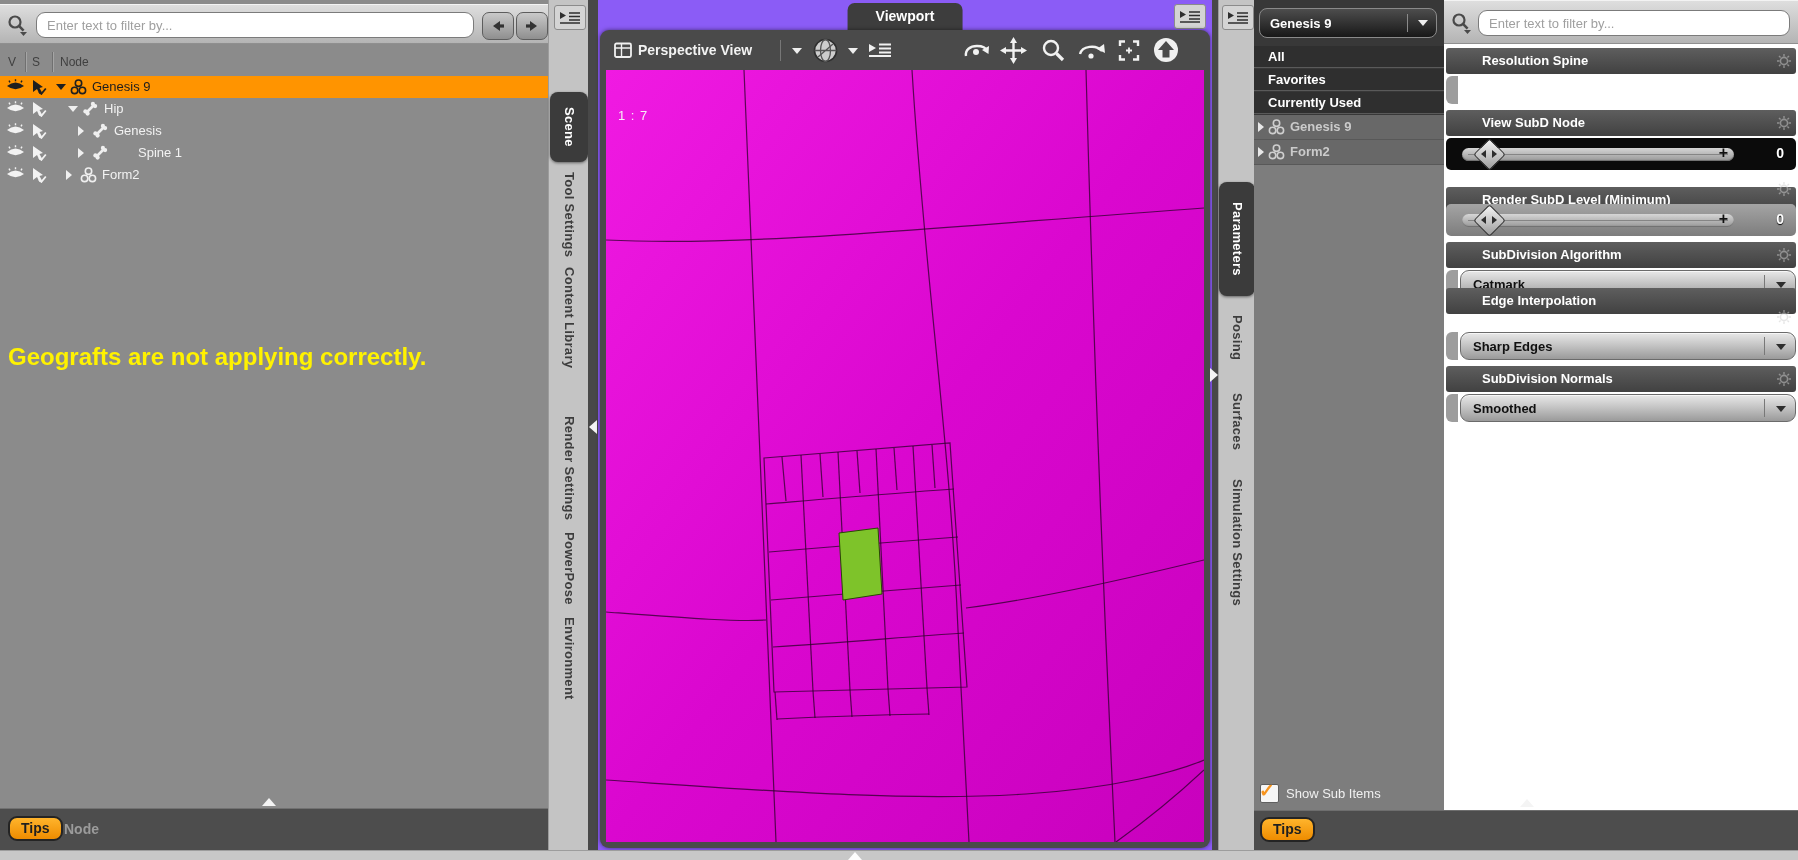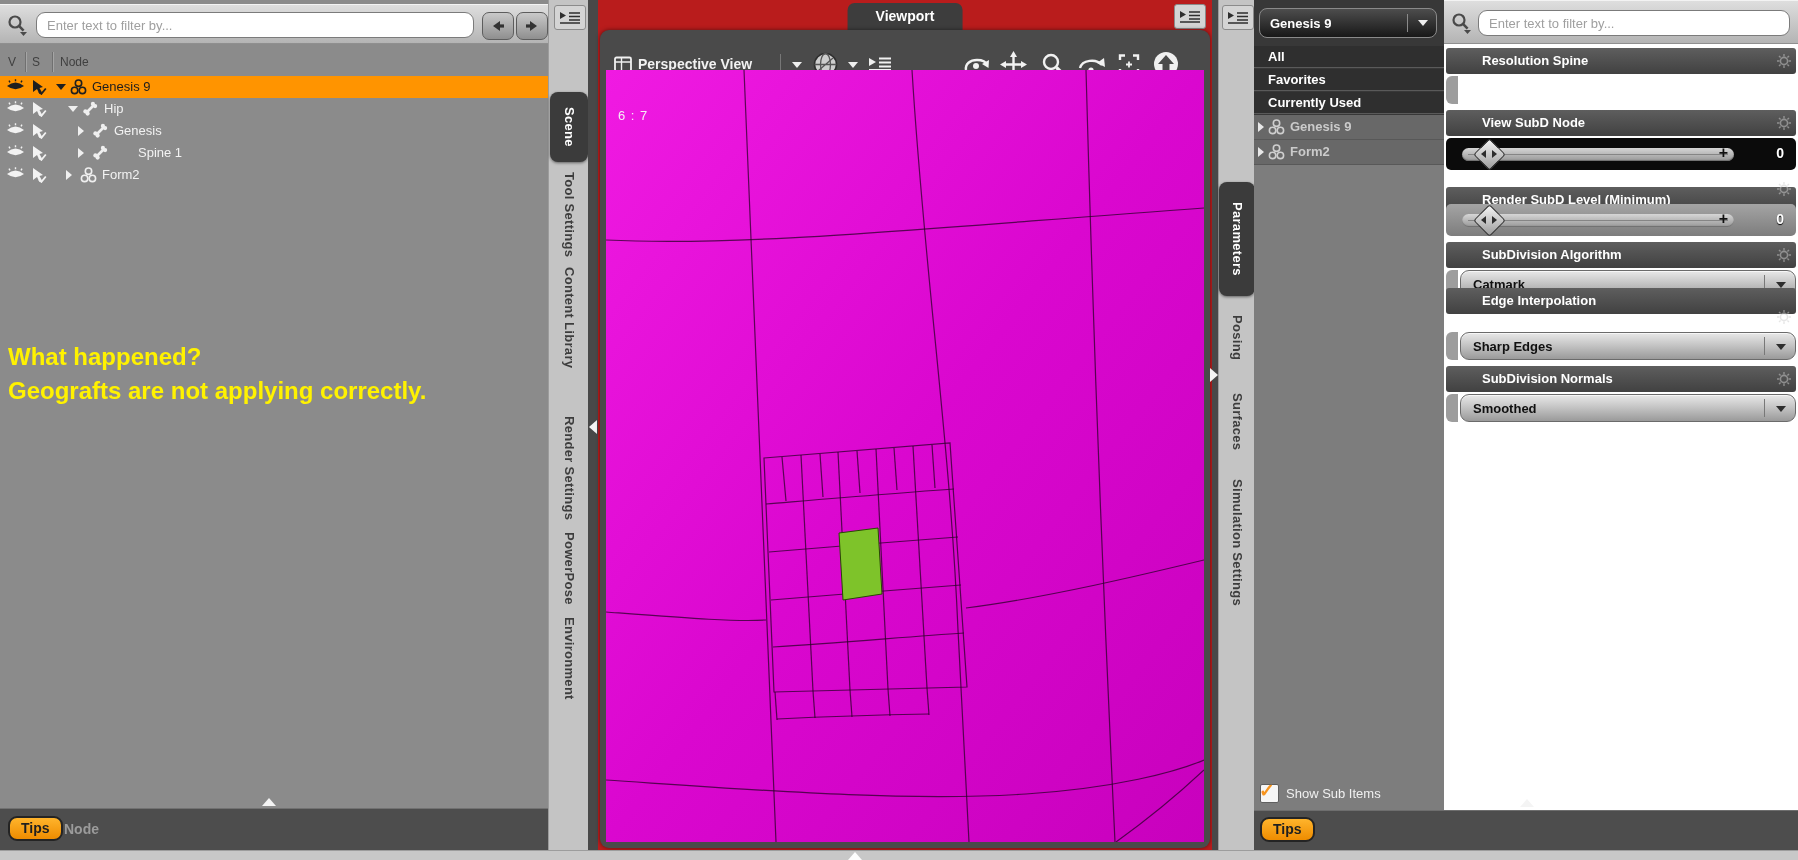--- a/index.html
+++ b/index.html
@@ -43,25 +43,25 @@
   .trow.selected{background:#ff9400;color:#1e1e1e;}
   .rowico{position:absolute;top:3px;display:inline-flex;}
   .nlabel{position:absolute;top:3px;}
   .annotation{position:absolute;left:8px;top:340px;width:530px;color:#FFF200;font-weight:bold;font-size:24px;line-height:34px;}
   .pane-footer{position:absolute;left:0;top:808px;right:0;height:42px;background:#4d4d4d;border-top:1px solid #717171;box-sizing:border-box;}
   .tips-btn{position:absolute;display:inline-block;padding:2px 11px 3px;background:linear-gradient(#ffb42c,#ee8c00);
             border:2px solid #242424;border-radius:9px;color:#1f1f1f;font-weight:bold;font-size:14px;}
   .node-lbl{position:absolute;color:#9b9b9b;font-weight:bold;font-size:14px;}
 
   
-  .vp-pane{position:absolute;left:598px;top:0;width:614px;height:852px;background:#b91c1c;}
+  .vp-pane{position:absolute;left:598px;top:0;width:614px;height:852px;background:#8b5cf6;}
   .vp-tab{position:absolute;left:50%;transform:translateX(-50%);top:3px;height:27px;line-height:27px;
           padding:0 28px;background:#3d3d3d;border-radius:7px 7px 0 0;color:#fff;font-weight:bold;font-size:14px;}
   .vp-frame{position:absolute;left:2px;top:30px;width:610px;height:818px;background:#4a4a4a;border-radius:9px;box-shadow:0 0 4px rgba(0,0,0,.5);}
-  .vp-toolbar{position:absolute;left:4px;top:16px;right:4px;height:37px;}
+  .vp-toolbar{position:absolute;left:4px;top:2px;right:4px;height:37px;}
   .vpt-title{position:absolute;left:34px;top:0;line-height:37px;color:#f2f2f2;font-weight:bold;font-size:14px;}
   .vdiv{position:absolute;top:8px;width:1px;height:21px;background:#777;}
   .vpt-ico{position:absolute;display:inline-flex;}
   .vp-canvas{position:absolute;left:6px;top:40px;width:598px;height:772px;overflow:hidden;}
   .ratio-label{position:absolute;left:12px;top:38px;color:#f5eef5;font-size:13px;letter-spacing:1px;}
 
   
   .pp-pane{position:absolute;left:1254px;top:0;width:544px;height:850px;background:#fff;}
   .pp-sidebar{position:absolute;left:0;top:0;width:190px;height:810px;background:#7d7d7d;}
   .pp-top{position:absolute;left:0;top:0;right:0;height:160px;background:#383838;}
@@ -267,21 +267,20 @@
         <svg width="17" height="16" viewBox="0 0 17 16" style="color:#efefef">
             <circle cx="8.5" cy="4.2" r="3.2" fill="none" stroke="currentColor" stroke-width="1.6"></circle>
             <circle cx="4.6" cy="11.4" r="3.2" fill="none" stroke="currentColor" stroke-width="1.6"></circle>
             <circle cx="12.4" cy="11.4" r="3.2" fill="none" stroke="currentColor" stroke-width="1.6"></circle>
           </svg>
       </span>
       <span class="nlabel" style="left:102px;">Form2</span>
     </div>
 
     <div class="annotation">
-      <div>What happened?</div>
       <div>Geografts are not applying correctly.</div>
     </div>
 
     <span class="tri-up" style="left:262px;top:798px;"></span>
     <div class="pane-footer">
       <span class="tips-btn" style="left:8px;top:7px;">Tips</span>
       <span class="node-lbl" style="left:64px;top:12px;">Node</span>
     </div>
   </div>
 
@@ -416,21 +415,21 @@
               <path d="M326,375 L329,418"></path>
             <path d="M169,622 L171,650"></path>
               <path d="M207,621 L209,648"></path>
               <path d="M244,620 L246,647"></path>
               <path d="M282,619 L284,646"></path>
               <path d="M321,618 L323,645"></path>
             <path d="M171,649 C210,647 260,645 323,644"></path>
           </g>
           <polygon points="233,463 272,458 276,524 237,530" fill="#7EC32A" stroke="#274b00" stroke-width="1"></polygon>
         </svg>
-        <span class="ratio-label">6 : 7</span>
+        <span class="ratio-label">1 : 7</span>
       </div>
     </div>
   </div>
 
   <div class="splitter" style="left:1212px;width:6px;">
     <span class="tri-right" style="left:-2px;top:368px;"></span>
   </div>
   <div class="vstrip" style="left:1218px;width:36px;">
     <span class="pm-btn" style="left:3px;top:5px;">
       <svg width="22" height="15" viewBox="0 0 22 15">

